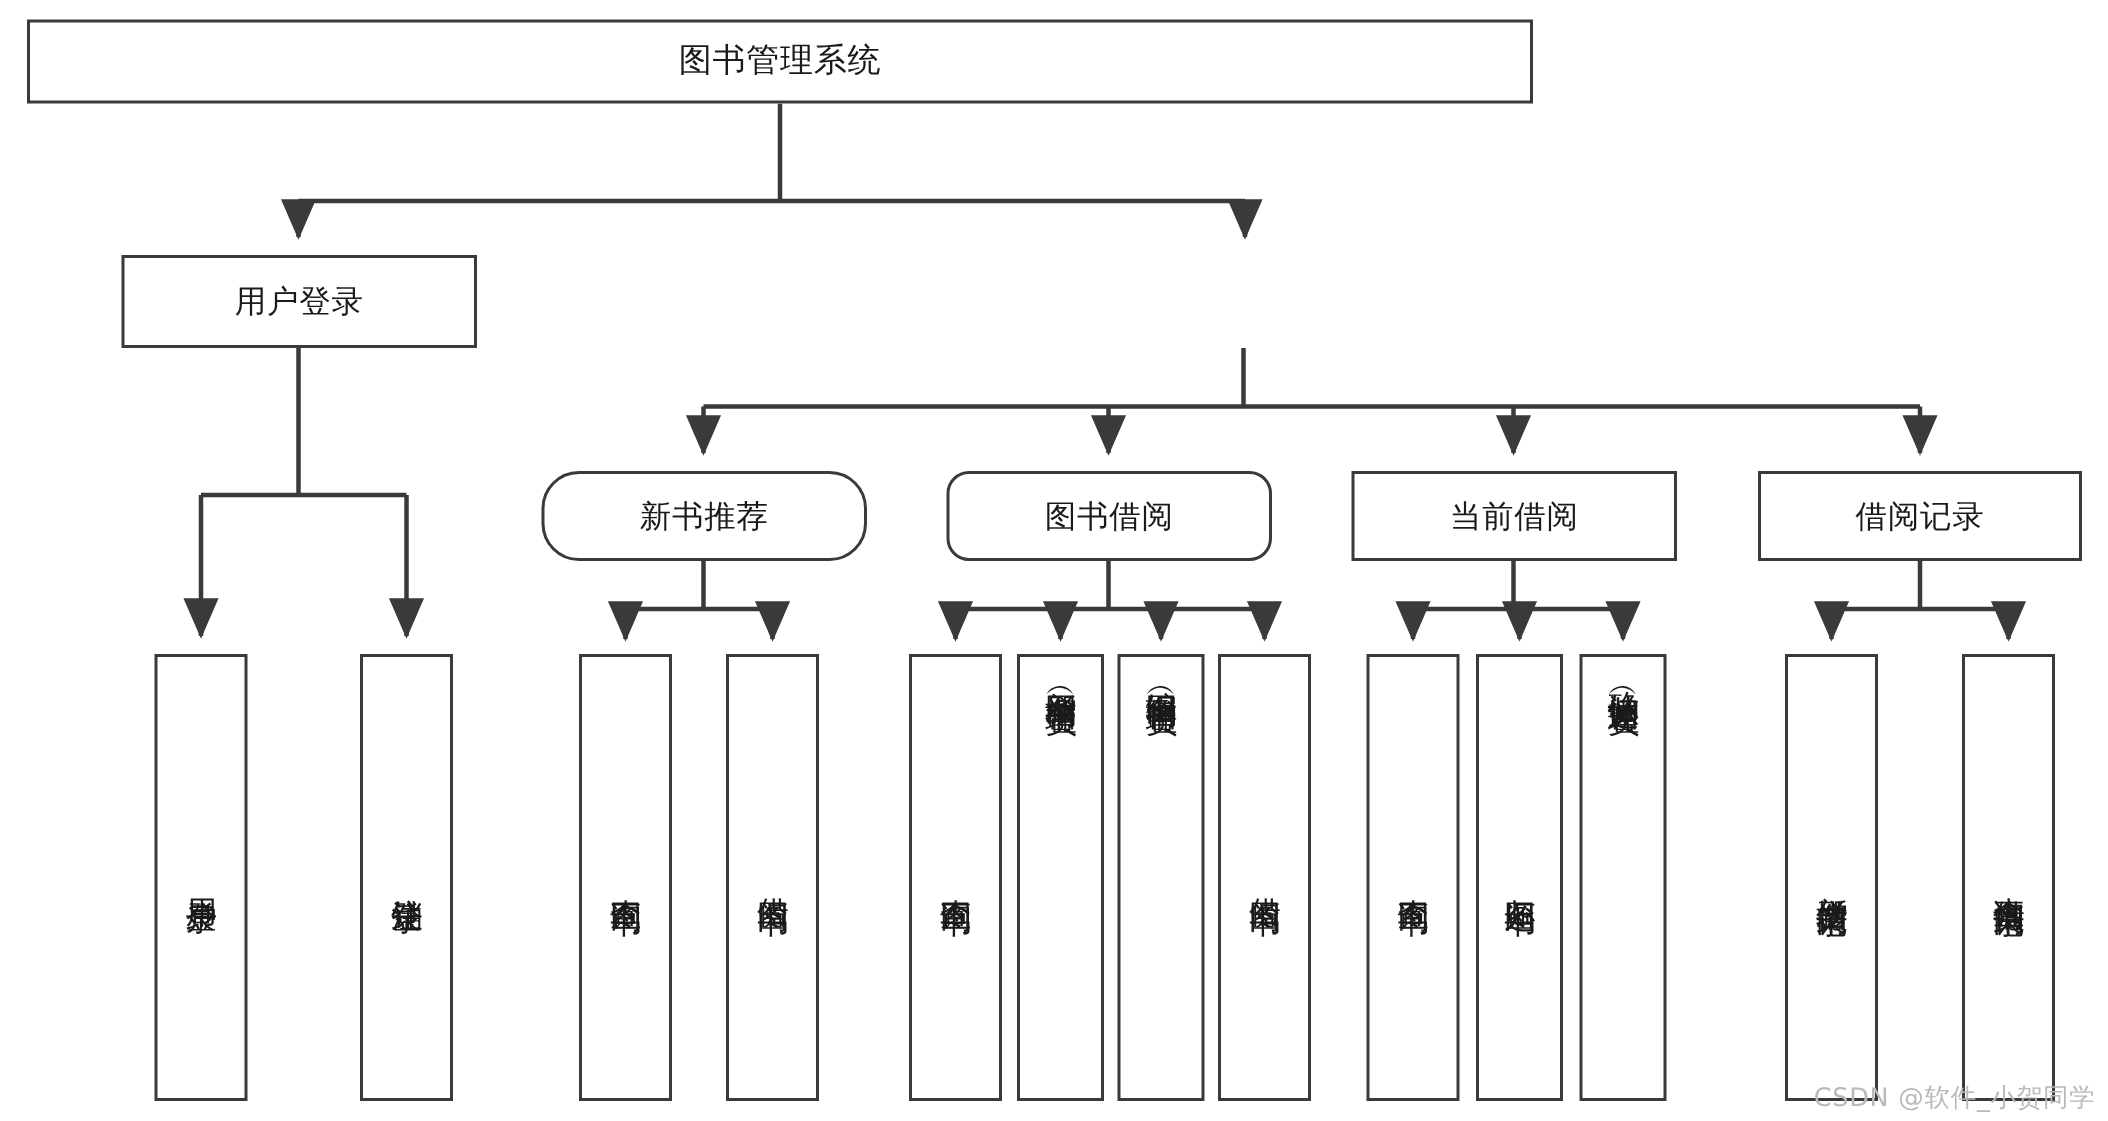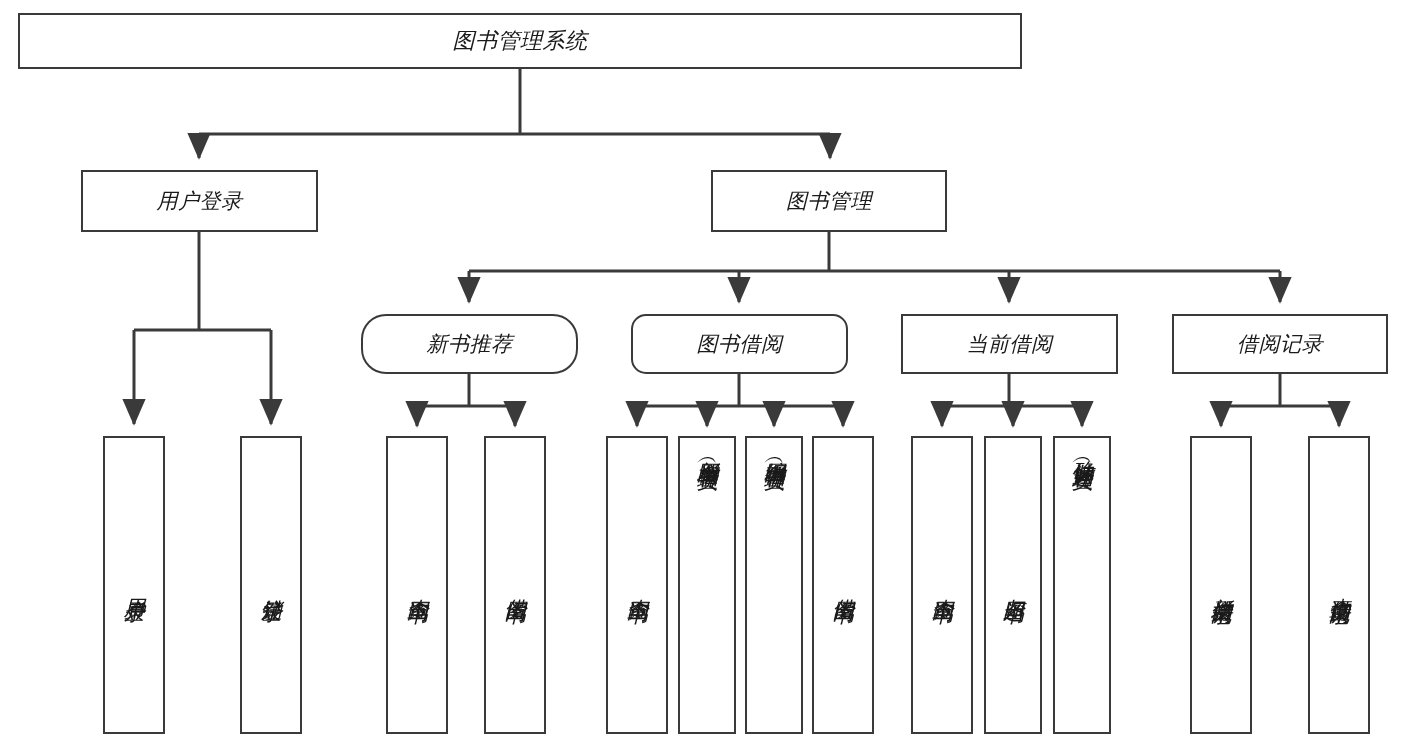--- a/index.html
+++ b/index.html
@@ -25,21 +25,20 @@
     top: 0;
     width: 1405px;
     height: 747px;
   }
   .node-box {
     position: absolute;
     box-sizing: border-box;
     border: 2.5px solid #3a3a3a;
     background: #ffffff;
     color: #1a1a1a;
-    font-style: italic;
   }
   .node-h {
     display: flex;
     align-items: center;
     justify-content: center;
   }
   .node-h .node-label {
     font-size: 21px;
     letter-spacing: 0.5px;
     line-height: 1;
@@ -143,23 +142,20 @@
     </g>
   </svg>
 
   <div class="node-box node-h node-root" style="left: 18px; top: 13px; width: 1004px; height: 56px;">
     <span class="node-label">图书管理系统</span>
   </div>
 
   <div class="node-box node-h" style="left: 81px; top: 170px; width: 237px; height: 62px;">
     <span class="node-label">用户登录</span>
   </div>
-  <div class="node-box node-h" style="left: 711px; top: 170px; width: 236px; height: 62px;">
-    <span class="node-label">图书管理</span>
-  </div>
 
   <div class="node-box node-h" style="left: 361px; top: 314px; width: 217px; height: 60px; border-radius: 25px;">
     <span class="node-label">新书推荐</span>
   </div>
   <div class="node-box node-h" style="left: 631px; top: 314px; width: 217px; height: 60px; border-radius: 15px;">
     <span class="node-label">图书借阅</span>
   </div>
   <div class="node-box node-h" style="left: 901px; top: 314px; width: 217px; height: 60px;">
     <span class="node-label">当前借阅</span>
   </div>
@@ -200,13 +196,14 @@
   <div class="node-box node-v" style="left: 1053px; top: 436px; width: 58px; height: 298px;">
     <span class="node-label">确认归还（管理员）</span>
   </div>
   <div class="node-box node-v pad-mid" style="left: 1190px; top: 436px; width: 62px; height: 298px;">
     <span class="node-label">新增借阅记录</span>
   </div>
   <div class="node-box node-v pad-mid" style="left: 1308px; top: 436px; width: 62px; height: 298px;">
     <span class="node-label">查询借阅记录</span>
   </div>
 
+  <div id="watermark">CSDN @软件_小贺同学</div>
 </div>
 
 </body></html>

